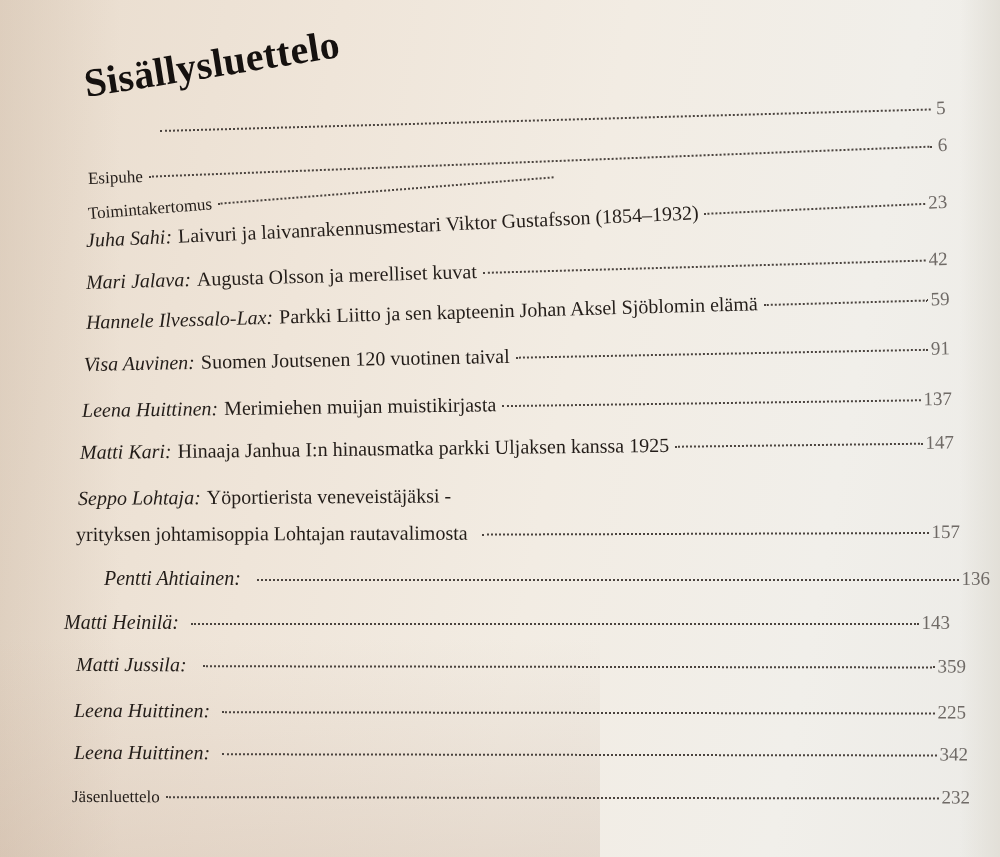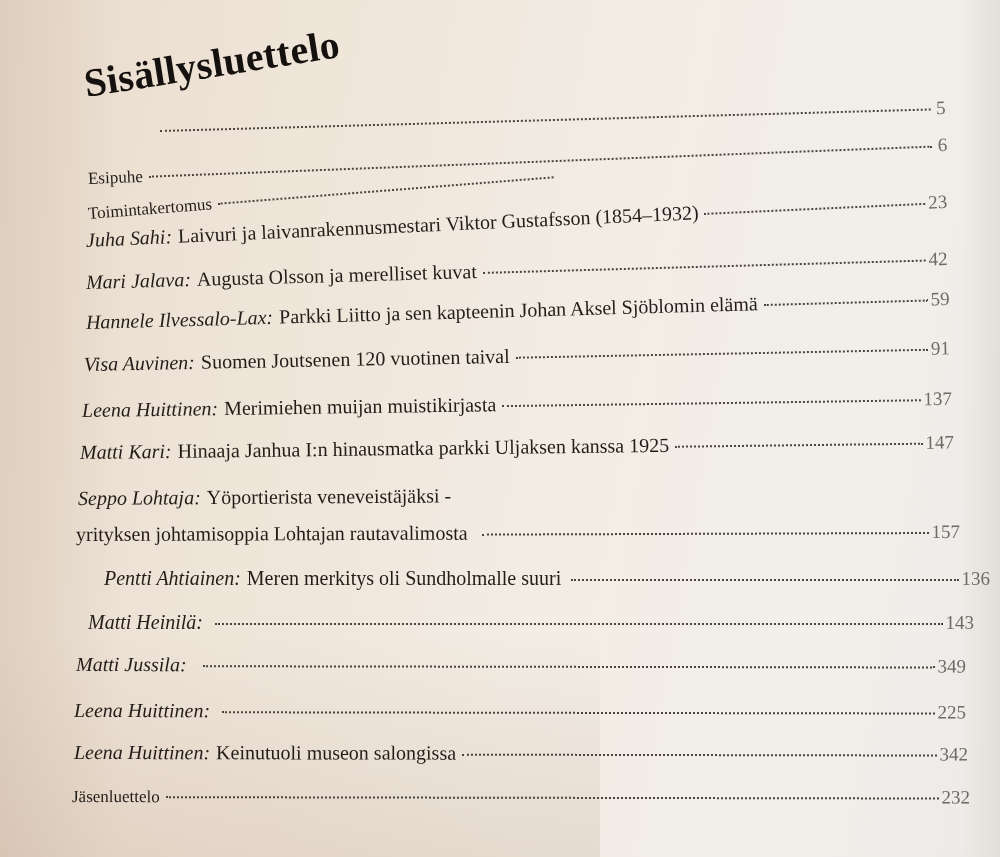--- a/index.html
+++ b/index.html
@@ -152,46 +152,44 @@
   <span class="toc-title">Yöportierista veneveistäjäksi -</span>
 </div>
 <div class="toc-entry" style="left:76px; top:522px; width:884px; transform:rotate(-0.2deg);">
   <span class="toc-title">yrityksen johtamisoppia Lohtajan rautavalimosta</span>
   <span class="toc-leader" style="margin-left:14px;"></span>
   <span class="toc-page">157</span>
 </div>
 
 <div class="toc-entry" style="left:76px; top:566px; width:886px; transform:rotate(0deg);margin-left:28px;">
   <span class="toc-author">Pentti Ahtiainen:</span>
-  <span class="toc-title">Meren merkitys oli Sundholmalle suuri</span>
   <span class="toc-leader" style="margin-left:10px;"></span>
   <span class="toc-page">136</span>
 </div>
 
-<div class="toc-entry" style="left:88px; top:610px; width:886px; transform:rotate(0deg);justify-content:flex-end;">
+<div class="toc-entry" style="left:64px; top:610px; width:886px; transform:rotate(0deg);justify-content:flex-end;">
   <span class="toc-author">Matti Heinilä:</span>
   <span class="toc-leader"></span>
   <span class="toc-page">143</span>
 </div>
 
 <div class="toc-entry" style="left:76px; top:652px; width:890px; transform:rotate(0.1deg);">
   <span class="toc-author">Matti Jussila:</span>
   <span class="toc-leader" style="margin-left:10px;"></span>
-  <span class="toc-page">349</span>
+  <span class="toc-page">359</span>
 </div>
 
 <div class="toc-entry" style="left:74px; top:698px; width:892px; transform:rotate(0.1deg);">
   <span class="toc-author">Leena Huittinen:</span>
   <span class="toc-leader"></span>
   <span class="toc-page">225</span>
 </div>
 
 <div class="toc-entry" style="left:74px; top:740px; width:894px; transform:rotate(0.1deg);">
   <span class="toc-author">Leena Huittinen:</span>
-  <span class="toc-title">Keinutuoli museon salongissa</span>
   <span class="toc-leader"></span>
   <span class="toc-page">342</span>
 </div>
 
 <div class="toc-entry" style="left:72px; top:784px; width:898px; transform:rotate(0.1deg);">
   <span class="toc-title small">Jäsenluettelo</span>
   <span class="toc-leader"></span>
   <span class="toc-page">232</span>
 </div>
 

